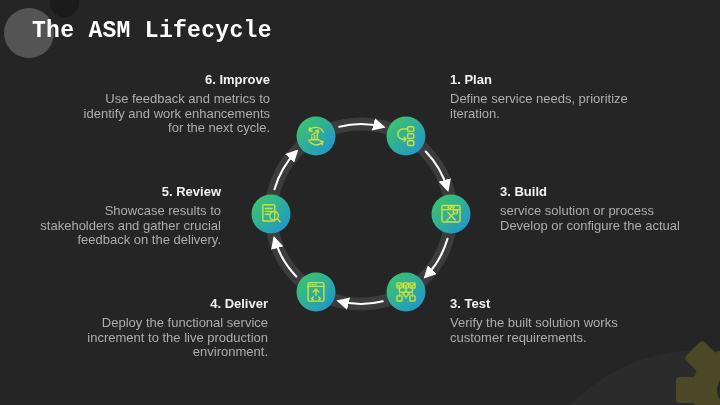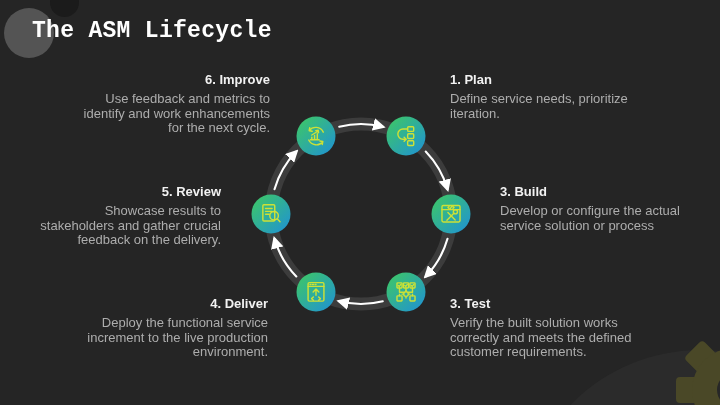--- a/index.html
+++ b/index.html
@@ -116,39 +116,38 @@
     <div class="desc">
       <div>Showcase results to</div>
       <div>stakeholders and gather crucial</div>
       <div>feedback on the delivery.</div>
     </div>
   </div>
 
   <div class="stage right-col stage-build">
     <h3>3. Build</h3>
     <div class="desc">
+      <div>service solution or process</div>
       <div>Develop or configure the actual</div>
-      <div>service solution or process</div>
     </div>
   </div>
 
   <div class="stage left-col stage-deliver">
     <h3>4. Deliver</h3>
     <div class="desc">
       <div>Deploy the functional service</div>
       <div>increment to the live production</div>
       <div>environment.</div>
     </div>
   </div>
 
   <div class="stage right-col stage-test">
     <h3>3. Test</h3>
     <div class="desc">
       <div>Verify the built solution works</div>
-      <div>correctly and meets the defined</div>
       <div>customer requirements.</div>
     </div>
   </div>
 
   <svg class="diagram" width="230" height="230" viewBox="0 0 230 230" aria-hidden="true">
     <defs>
       <linearGradient id="nodeGrad" x1="0" y1="0" x2="1" y2="1">
         <stop class="g1" offset="0"></stop>
         <stop class="g2" offset="1"></stop>
       </linearGradient>

